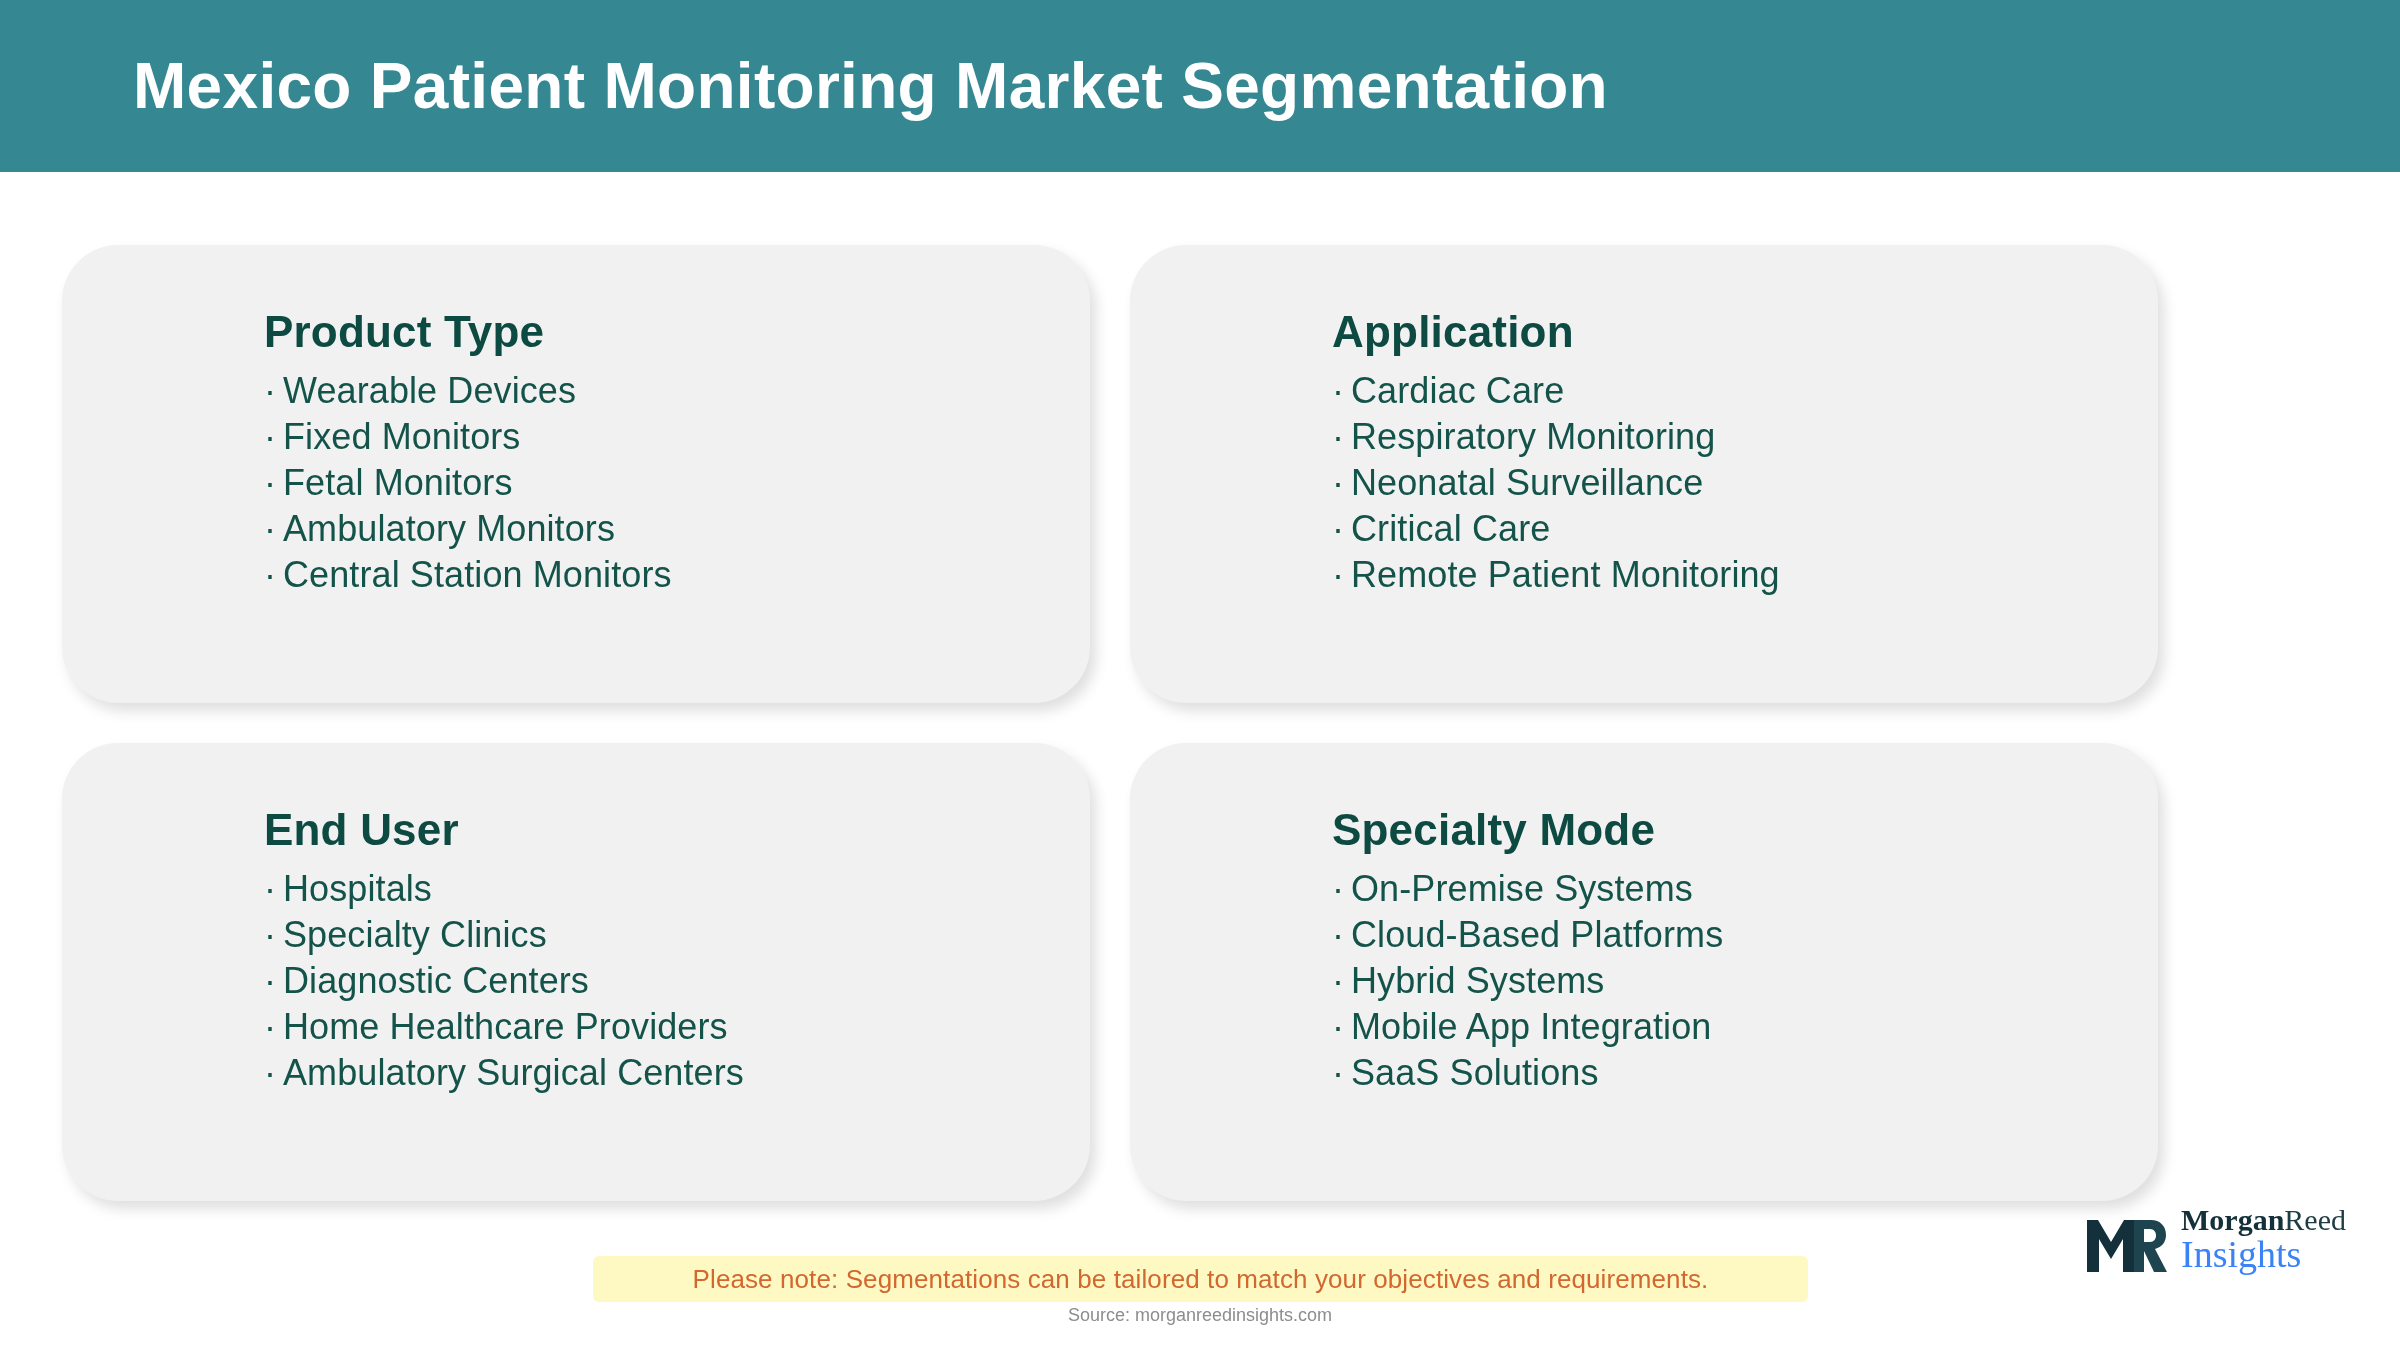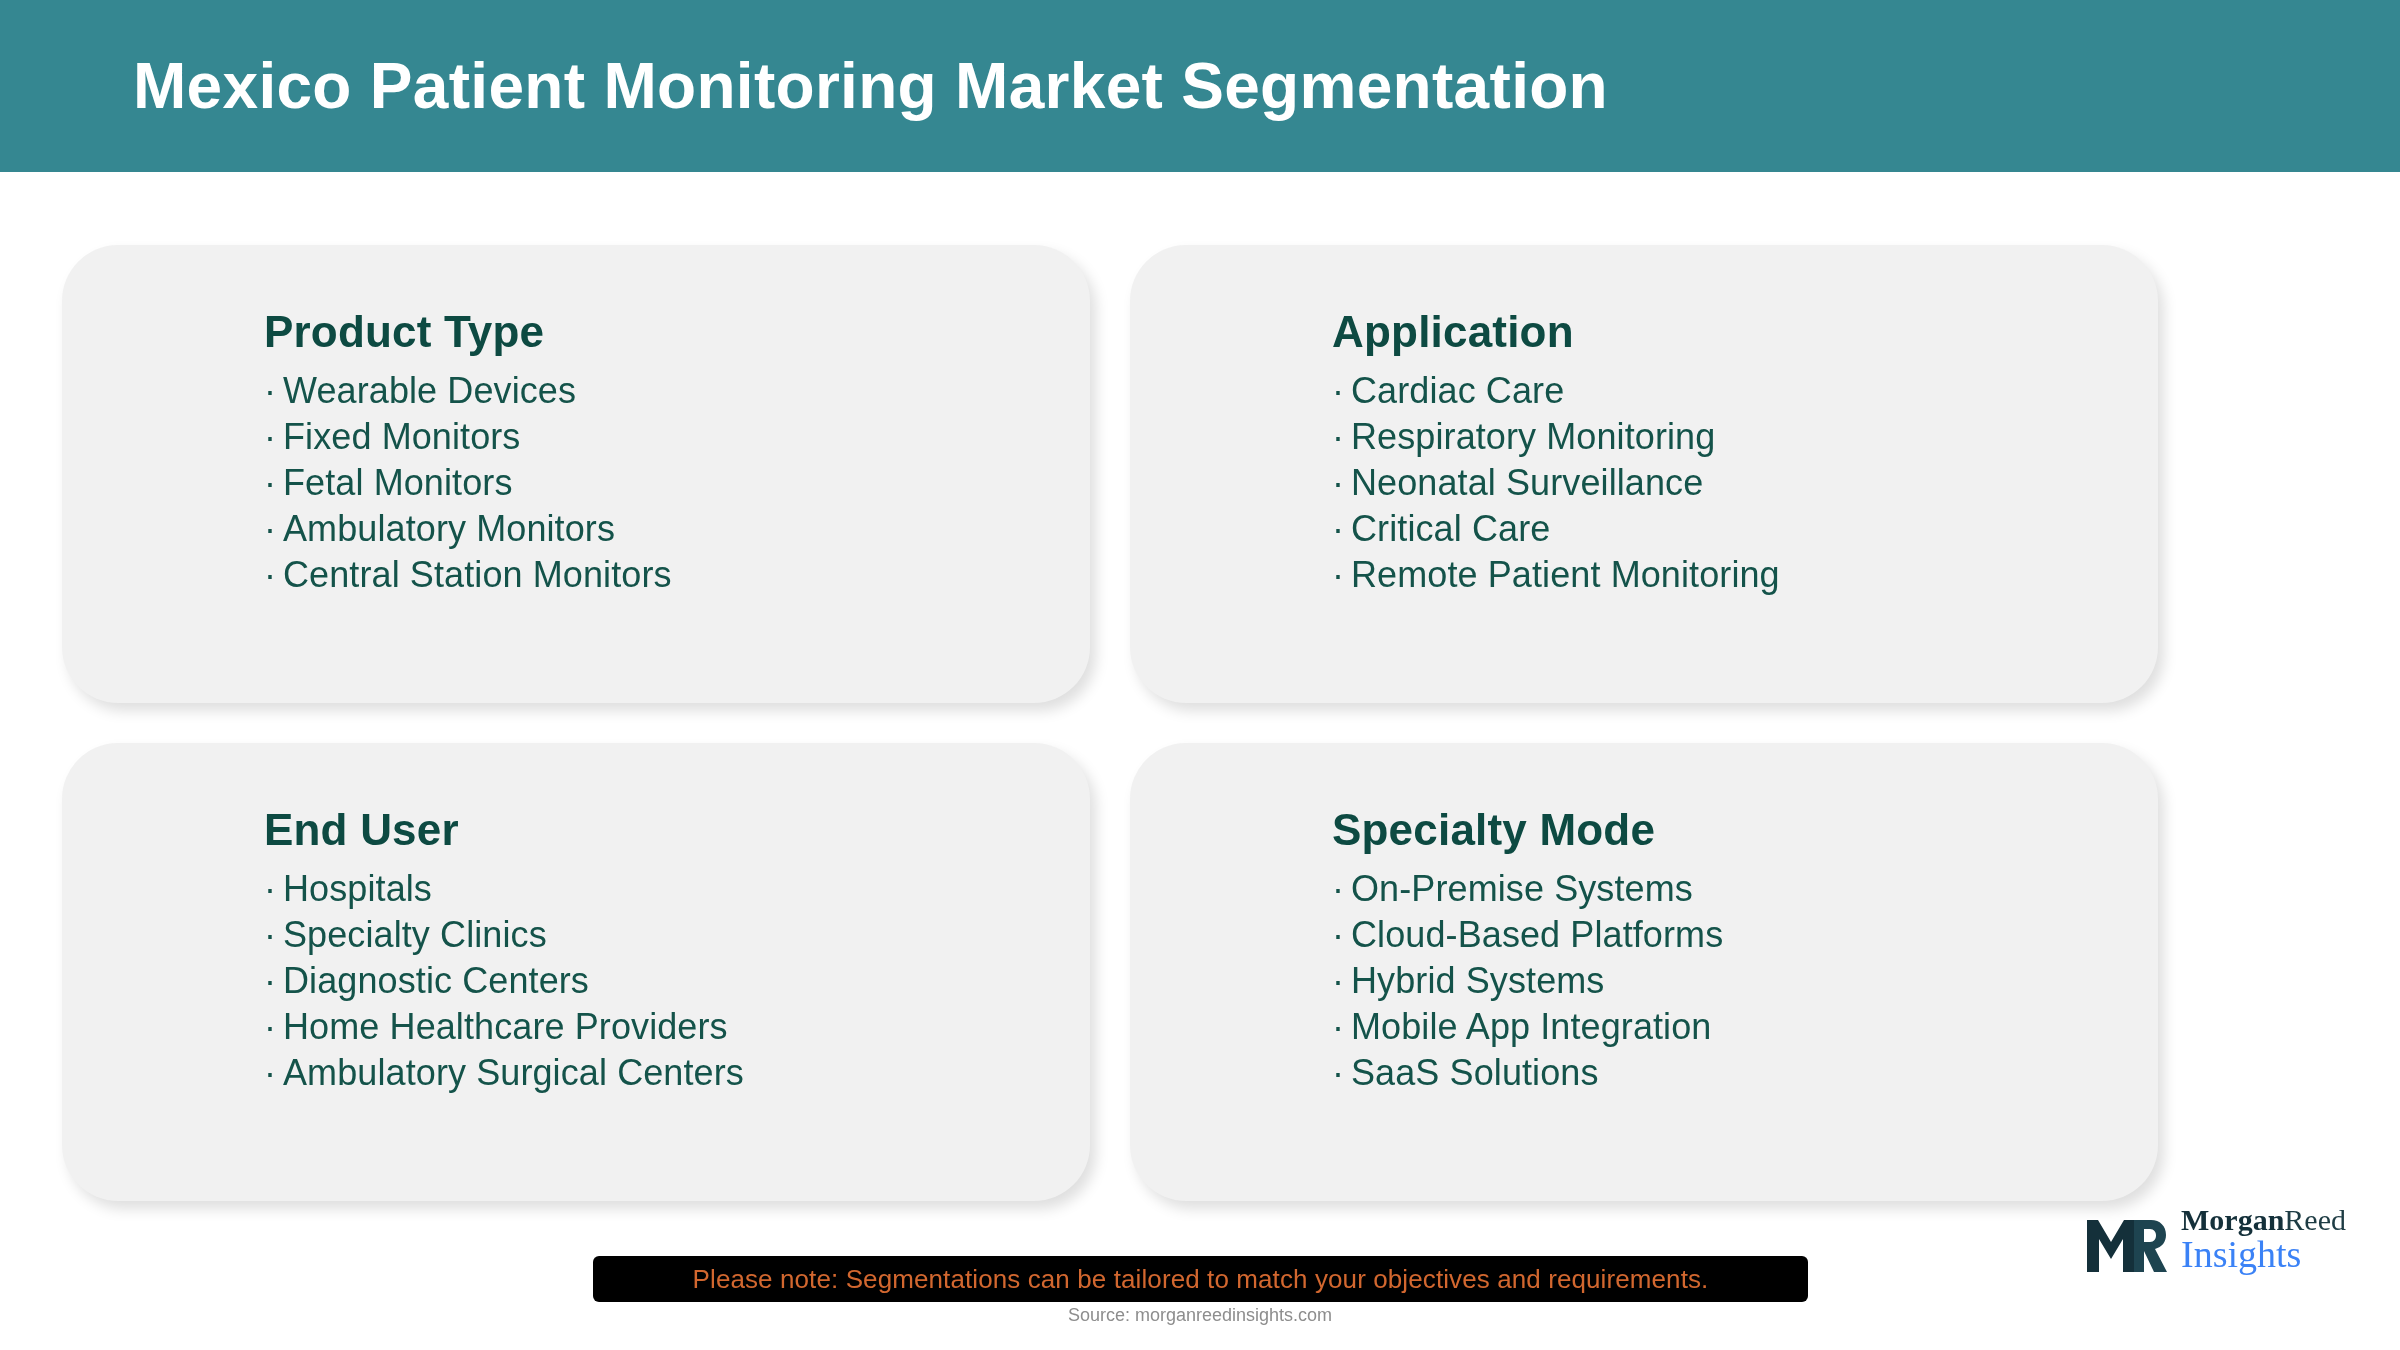--- a/index.html
+++ b/index.html
@@ -91,21 +91,21 @@
     color: #14534a;
   }
 
   
   .note-pill {
     position: absolute;
     left: 593px;
     top: 1256px;
     width: 1215px;
     height: 46px;
-    background: #000000;
+    background: #fef9c3;
     border-radius: 6px;
     display: flex;
     align-items: center;
     justify-content: center;
     box-sizing: border-box;
   }
   .note-text {
     font-size: 26px;
     color: #d2672f;
     white-space: nowrap;

